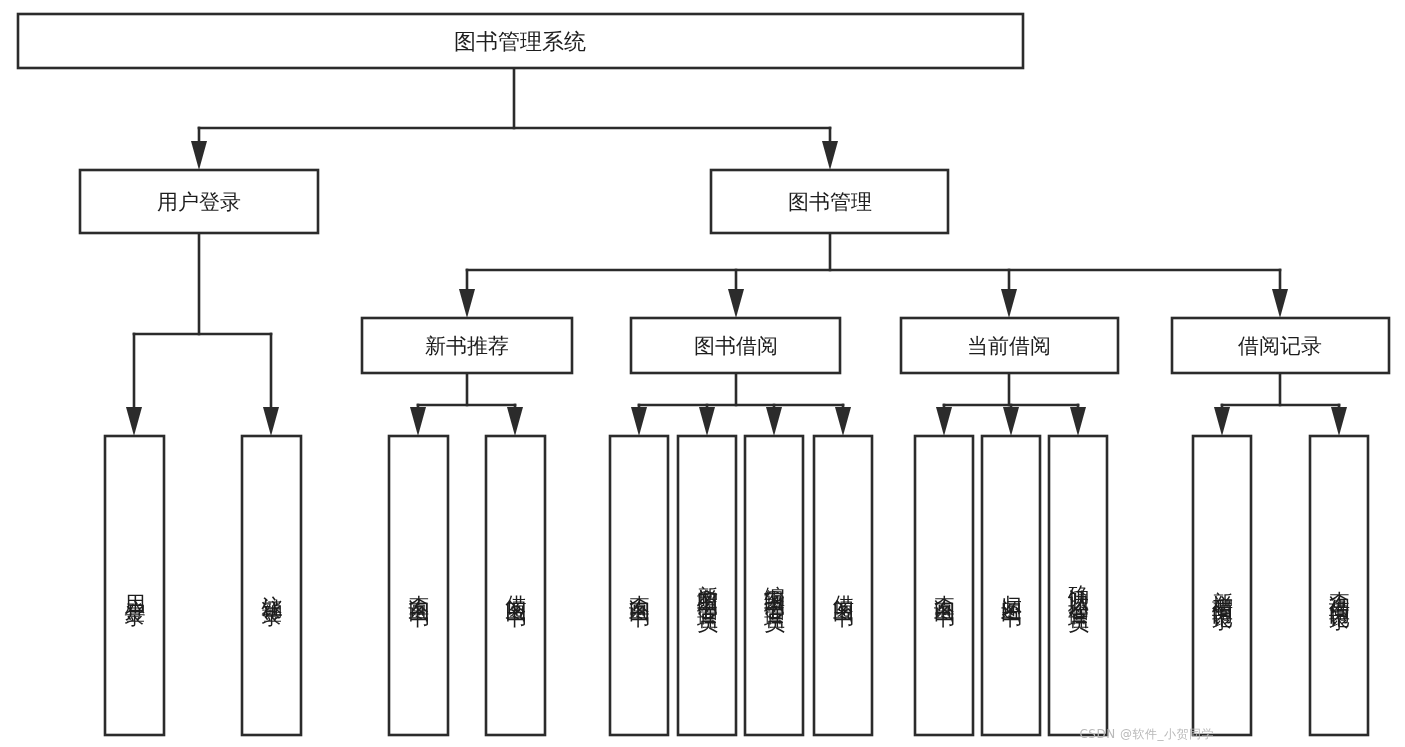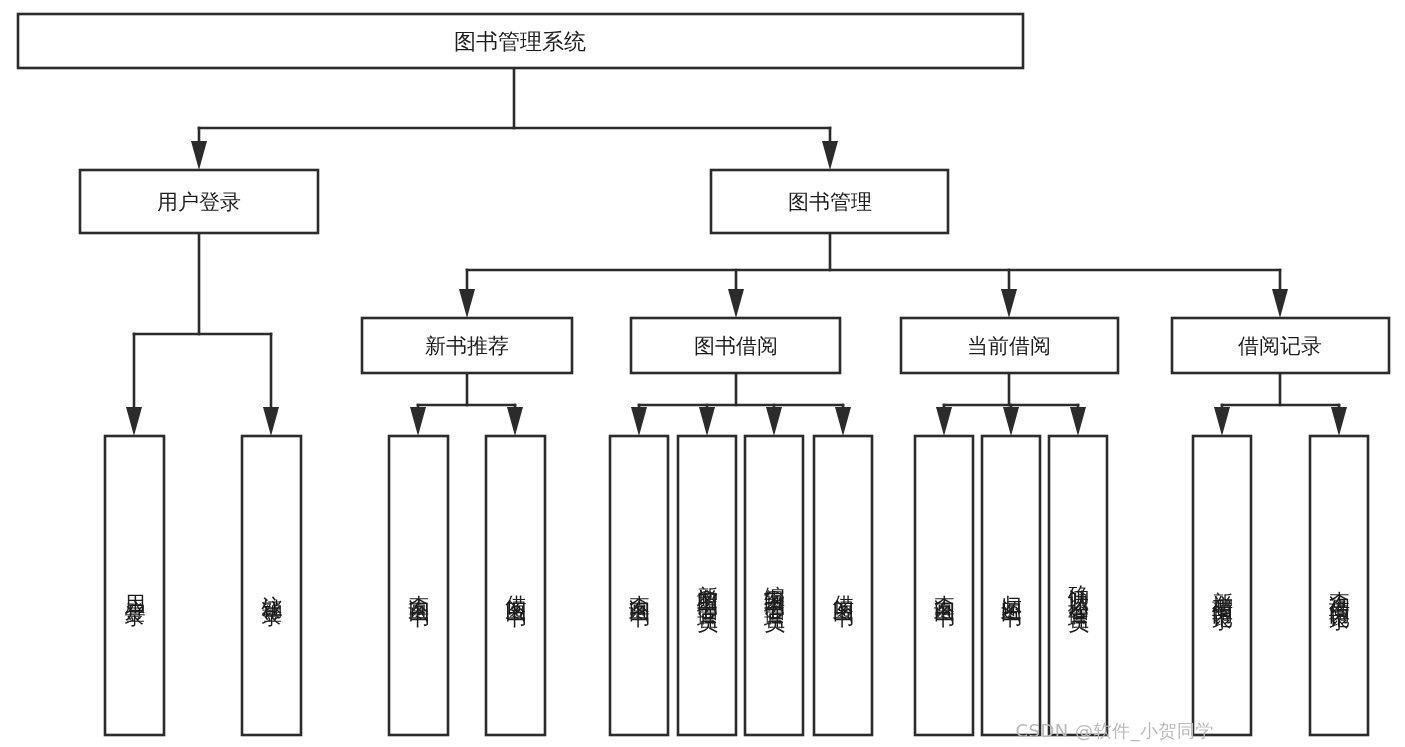--- a/index.html
+++ b/index.html
@@ -71,21 +71,21 @@
     line-height: 1.0;
     letter-spacing: 4px;
     color: #1d1d1d;
     white-space: nowrap;
   }
   .watermark {
     position: absolute;
     right: 8px;
     bottom: 4px;
     font-family: "DejaVu Sans", "Liberation Sans", sans-serif;
-    font-size: 18px;
+    font-size: 12px;
     color: #b9b9b9;
     letter-spacing: 0.5px;
     white-space: nowrap;
   }
 </style>
 </head>
 <body>
 
 <div id="diagram-root">
 

